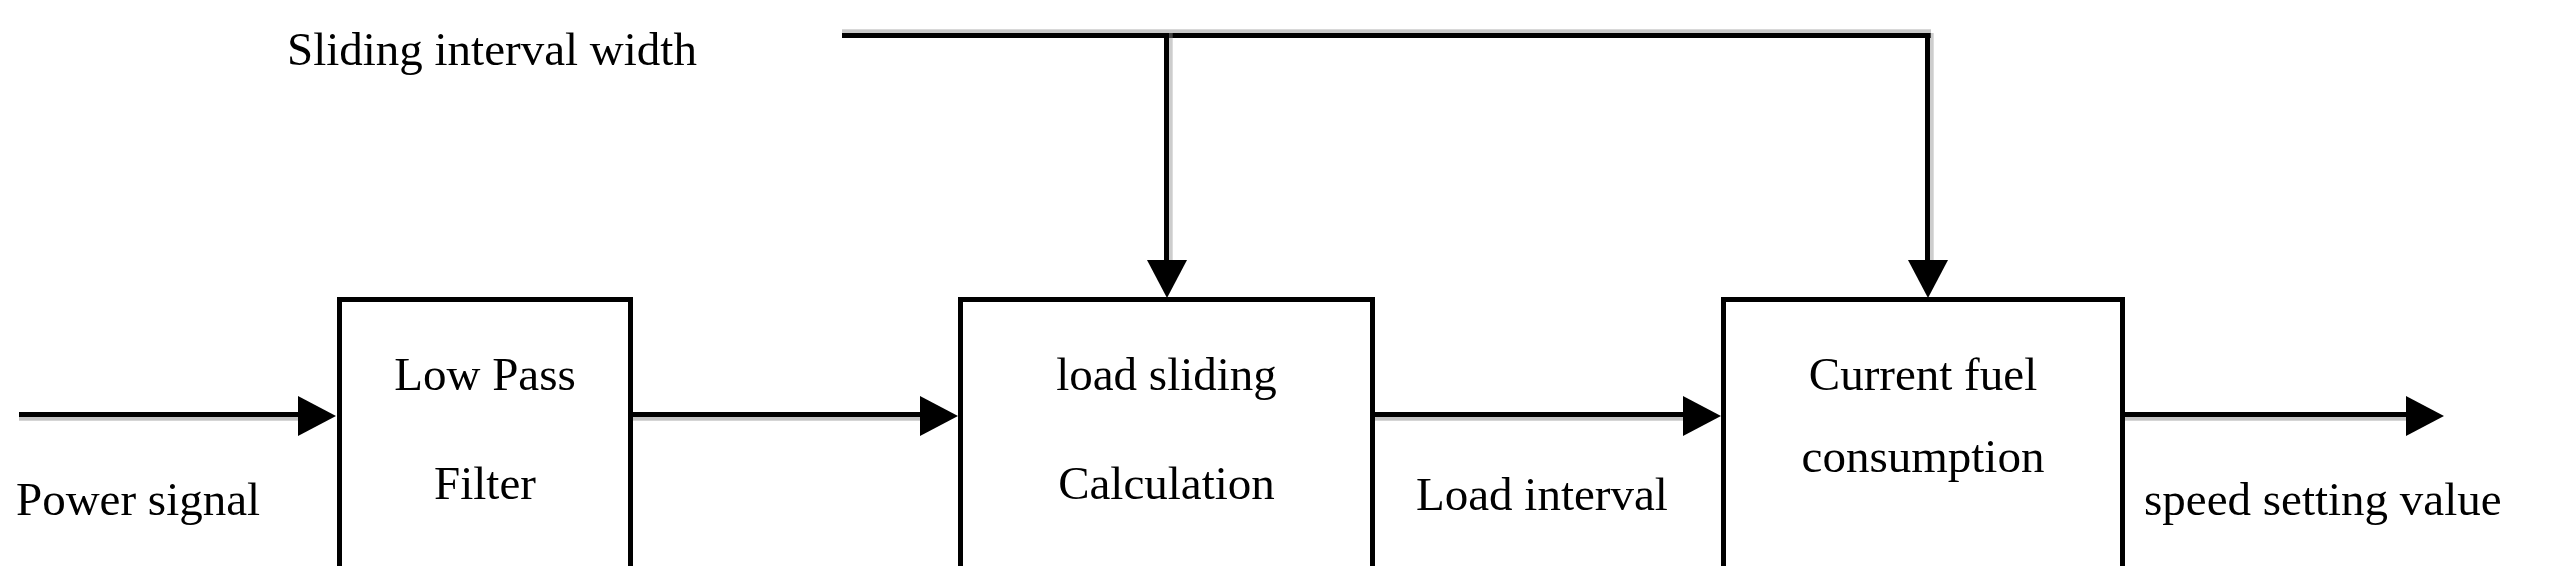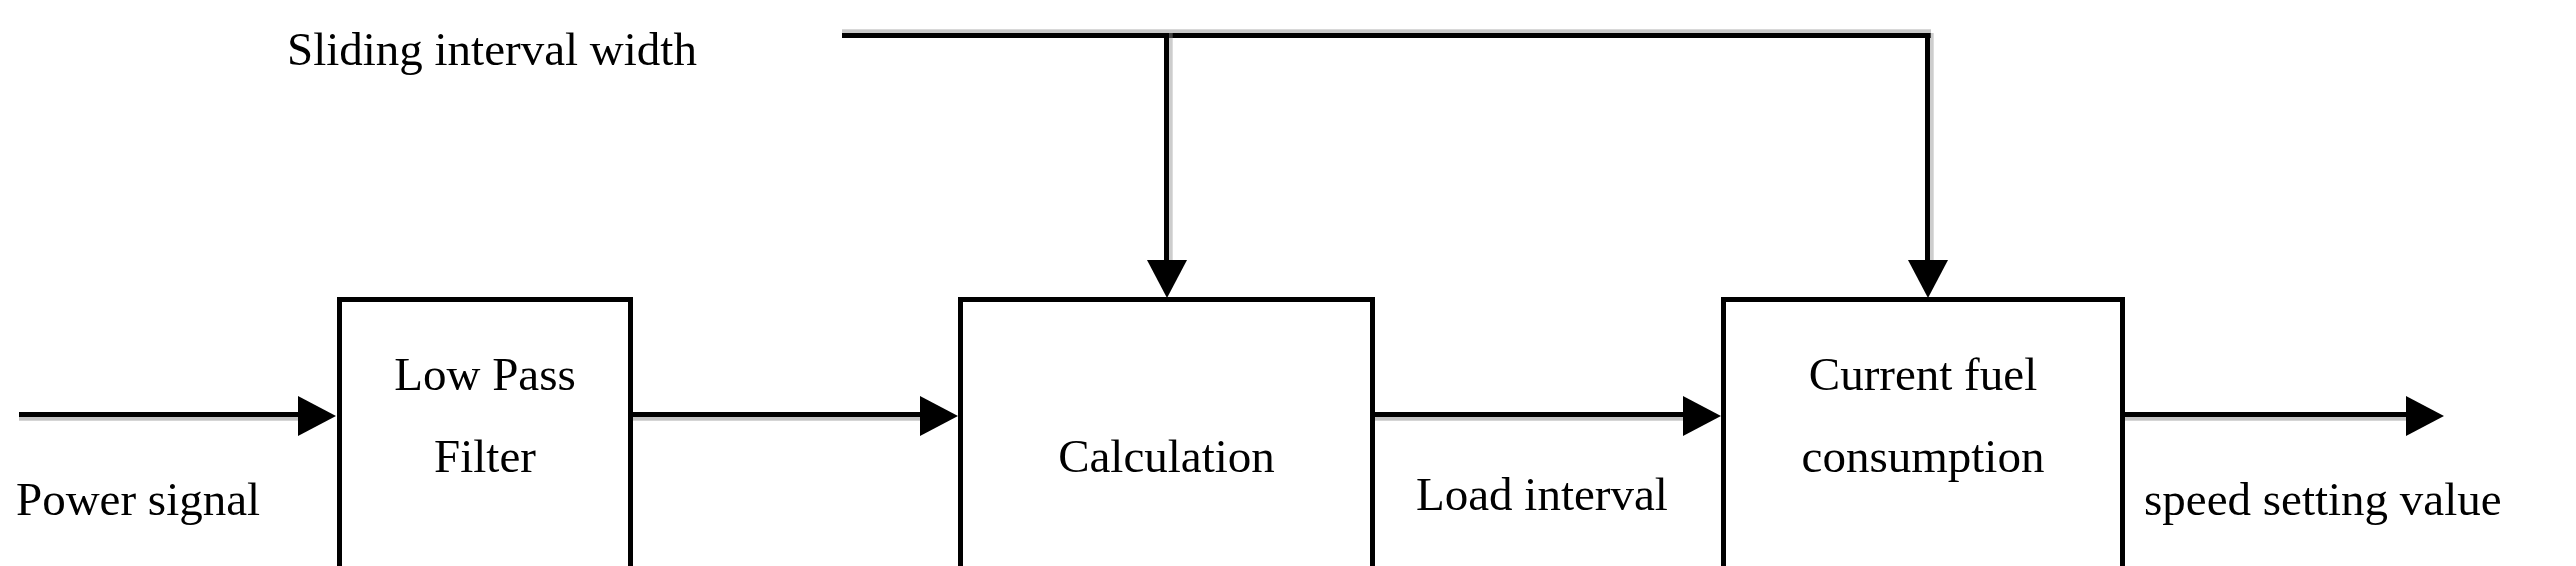--- a/index.html
+++ b/index.html
@@ -69,21 +69,21 @@
   .box-1{left:337px;width:296px;}
   .box-2{left:958px;width:417px;}
   .box-3{left:1721px;width:404px;}
   .box-line{
     position:absolute;left:0;width:100%;
     text-align:center;
     font-size:47px;line-height:1;white-space:nowrap;
     transform:translateY(-50%);
   }
   .line-1{top:72px;}
-  .line-2{top:154px;}
+  .line-2{top:181px;}
   .box-3 .line-2{top:154px;}
 </style>
 </head>
 <body>
 
 <div class="canvas">
 
   <div class="lbl lbl-top">Sliding interval width</div>
 
   <div class="hline top-line"></div>
@@ -103,20 +103,21 @@
 
   <div class="arrow-line a-line-4"></div>
   <div class="head-right a-head-4"></div>
 
   <div class="box box-1">
     <div class="box-line line-1">Low Pass</div>
     <div class="box-line line-2">Filter</div>
   </div>
 
   <div class="box box-2">
+    <div class="box-line line-1">load sliding</div>
     <div class="box-line line-2">Calculation</div>
   </div>
 
   <div class="box box-3">
     <div class="box-line line-1">Current fuel</div>
     <div class="box-line line-2">consumption</div>
   </div>
 
   <div class="lbl lbl-power">Power signal</div>
   <div class="lbl lbl-load">Load interval</div>

